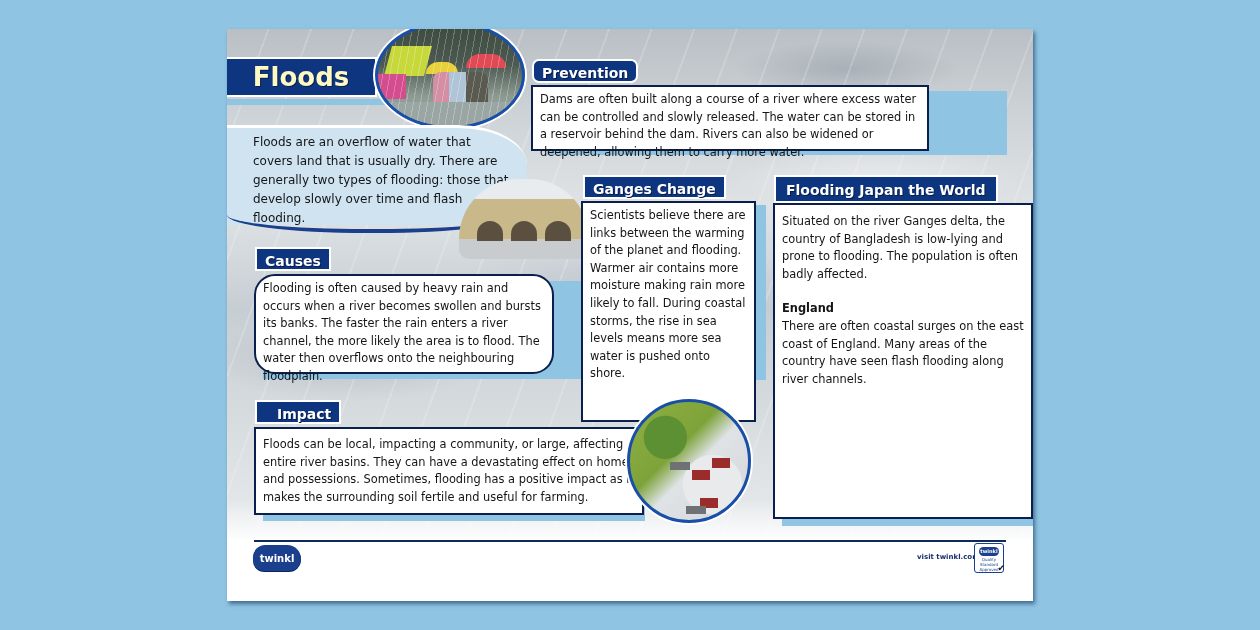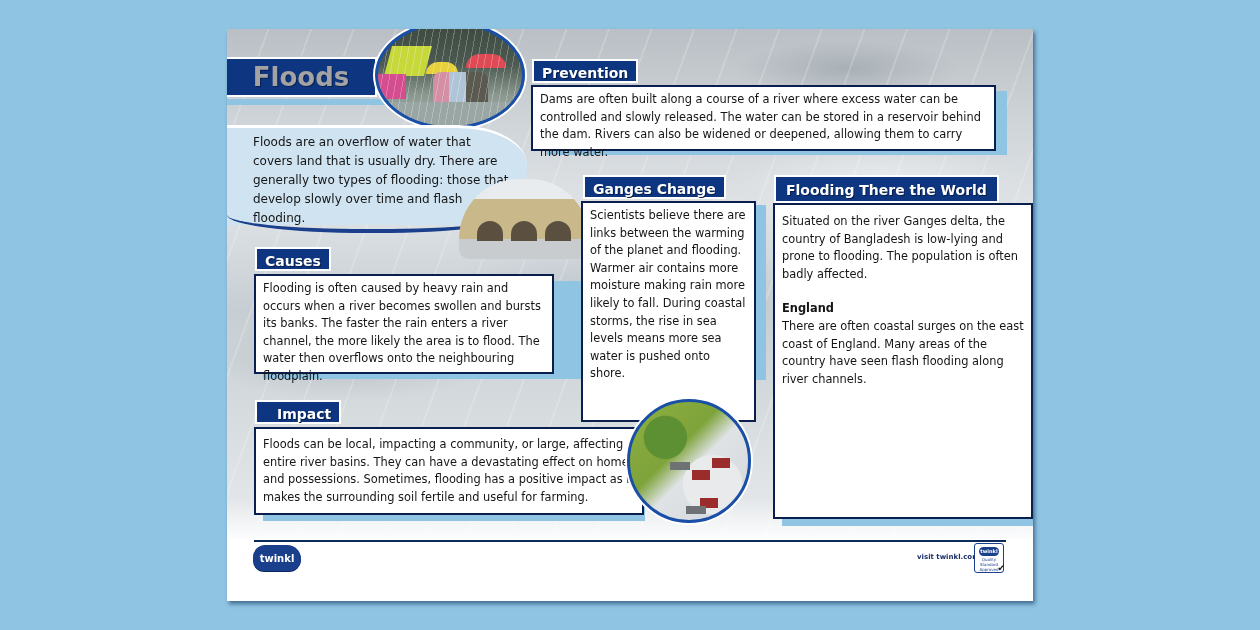--- a/index.html
+++ b/index.html
@@ -35,21 +35,21 @@
   .title-bar {
     position: absolute; left: 0; top: 28px; width: 150px; height: 40px;
     background: #0e3580;
     border-top: 2px solid #ffffff; border-bottom: 2px solid #ffffff; border-right: 2px solid #ffffff;
     display: flex; align-items: center; justify-content: center;
   }
   .title-bar::after {
     content: ""; position: absolute; left: 0; bottom: -10px; width: 160px; height: 6px; background: #8fc4e3;
   }
   .title-text {
-    color: #a3a3a3; font-family: "DejaVu Sans", sans-serif; font-weight: bold; font-size: 26px;
+    color: #fef9c3; font-family: "DejaVu Sans", sans-serif; font-weight: bold; font-size: 26px;
     text-shadow: 1px 1px 0 #062050;
   }
   .circle {
     position: absolute; border-radius: 50%; border: 3px solid #1a4fa8;
     box-shadow: 0 0 0 2px #ffffff; overflow: hidden;
   }
   .circle-top {
     left: 148px; top: -8px; width: 150px; height: 108px; border-radius: 50%;
     background:
       linear-gradient(180deg, #3c4a3e 0%, #4d5a52 40%, #8a9890 70%, #aab4b0 100%);
@@ -150,37 +150,37 @@
     <div class="tent1"></div>
       <div class="tent2"></div>
     <div class="umb1"></div>
       <div class="umb2"></div>
     <div class="ppl"></div>
       <div class="water"></div>
     <div class="streaks"></div>
   </div>
 
   <div class="box-shadow" style="left:320px;top:62px;width:460px;height:64px;"></div>
-  <div class="box" style="left:304px;top:56px;width:465px;height:66px;">
+  <div class="box" style="left:304px;top:56px;width:398px;height:66px;">
     <span>Dams are often built along a course of a river where excess water can be controlled and slowly released. The water can be stored in a reservoir behind the dam. Rivers can also be widened or deepened, allowing them to carry more water.</span>
   </div>
-  <div class="section-head" style="left:305px;top:30px;">Prevention</div>
+  <div class="section-head" style="left:305px;top:30px;border-radius:7px;">Prevention</div>
 
   <div class="intro-blob"></div>
   <div class="intro-wave"></div>
   <div class="intro-text">Floods are an overflow of water that covers land that is usually dry. There are generally two types of flooding: those that develop slowly over time and flash flooding.</div>
 
   <div class="bridge">
     <div class="arch" style="left:18px;"></div>
     <div class="arch" style="left:52px;"></div>
     <div class="arch" style="left:86px;"></div>
   </div>
 
   <div class="box-shadow" style="left:36px;top:252px;width:326px;height:98px;"></div>
-  <div class="box" style="left:27px;top:245px;width:300px;height:100px;">
+  <div class="box" style="left:27px;top:245px;width:300px;height:100px;border-radius:21px;">
     <span>Flooding is often caused by heavy rain and occurs when a river becomes swollen and bursts its banks. The faster the rain enters a river channel, the more likely the area is to flood. The water then overflows onto the neighbouring floodplain.</span>
   </div>
   <div class="section-head" style="left:28px;top:218px;">Causes</div>
 
   <div class="box-shadow" style="left:364px;top:176px;width:175px;height:175px;"></div>
   <div class="box" style="left:354px;top:172px;width:175px;height:221px;">
     <span>Scientists believe there are links between the warming of the planet and flooding. Warmer air contains more moisture making rain more likely to fall. During coastal storms, the rise in sea levels means more sea water is pushed onto shore.</span>
   </div>
   <div class="section-head" style="left:356px;top:146px;">Ganges Change</div>
 
@@ -203,21 +203,21 @@
     <div>
       <span>Situated on the river Ganges delta, the country of Bangladesh is low-lying and prone to flooding. The population is often badly affected.</span>
     </div>
     <div class="region-gap"></div>
     <div>
       <span class="region-name">England</span>
       <span>There are often coastal surges on the east coast of England. Many areas of the country have seen flash flooding along river channels.</span>
     </div>
     <div class="region-gap"></div>
   </div>
-  <div class="section-head" style="left:547px;top:146px;height:28px;line-height:26px;font-size:14px;padding:0 10px;">Flooding There the World</div>
+  <div class="section-head" style="left:547px;top:146px;height:28px;line-height:26px;font-size:14px;padding:0 10px;">Flooding Japan the World</div>
 
   <div class="footer-line"></div>
   <div class="logo">
     <span>twinkl</span>
   </div>
   <div class="visit">visit twinkl.com</div>
   <div class="badge">
     <div class="cloud">twinkl</div>
     <div class="t">Quality Standard Approved</div>
     <span class="check">✔</span>

